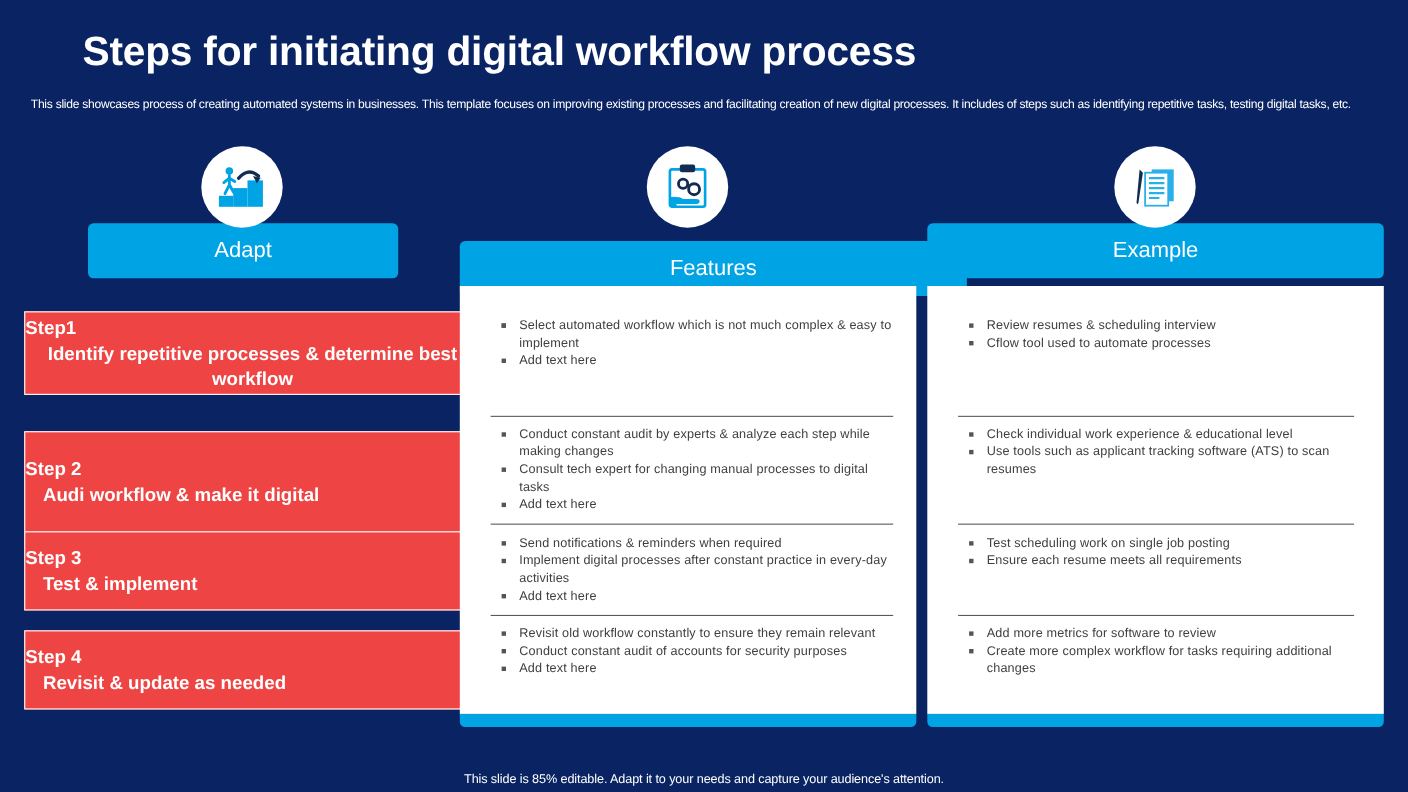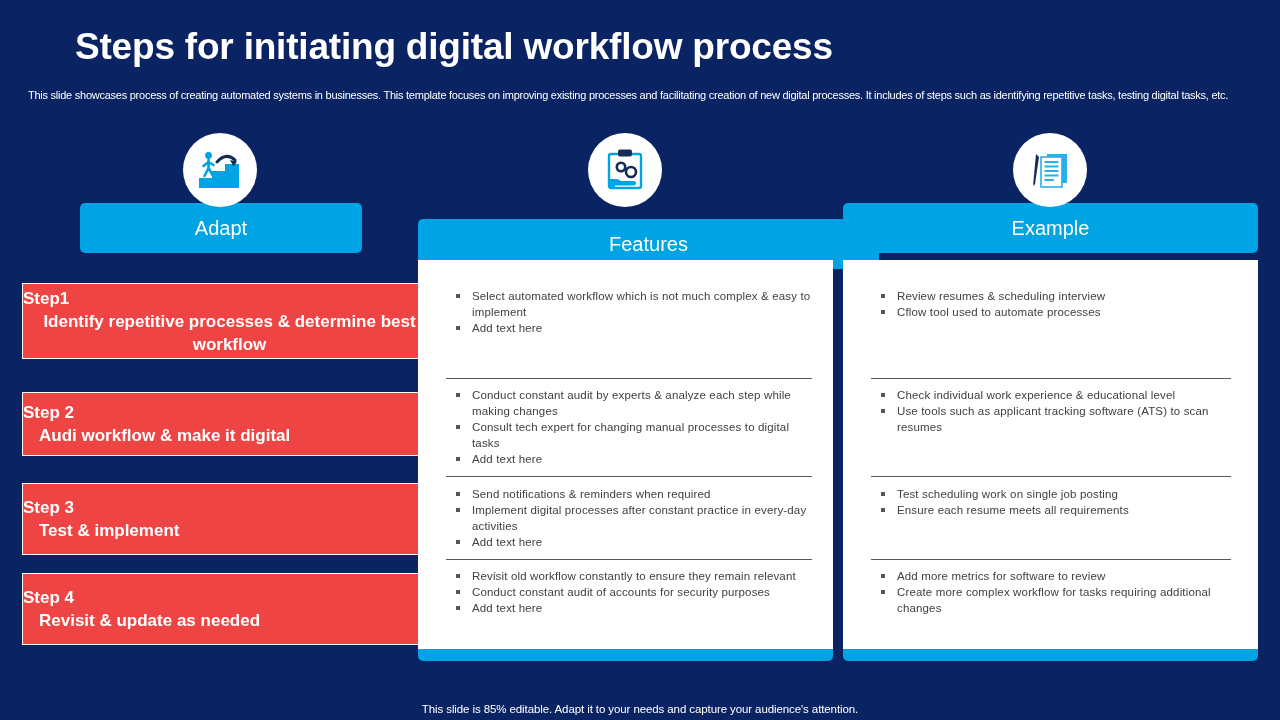--- a/index.html
+++ b/index.html
@@ -181,21 +181,21 @@
     </span>
   </div>
   <div class="hdr" style="left:80px; top:203px; width:282px;">
     <span>Adapt</span>
   </div>
 
   <div class="step-box" style="top:283px; width:415px; height:76px;">
     <div class="step-num">Step1</div>
     <div class="step-desc">Identify repetitive processes &amp; determine best workflow</div>
   </div>
-  <div class="step-box" style="top:392px; width:415px; height:64px;">
+  <div class="step-box" style="top:392px; width:415px; height:92px;">
     <div class="step-num">Step 2</div>
     <div class="step-desc">Audi workflow &amp; make it digital</div>
   </div>
   <div class="step-box" style="top:483px; width:415px; height:72px;">
     <div class="step-num">Step 3</div>
     <div class="step-desc">Test &amp; implement</div>
   </div>
   <div class="step-box" style="top:573px; width:415px; height:72px;">
     <div class="step-num">Step 4</div>
     <div class="step-desc">Revisit &amp; update as needed</div>

